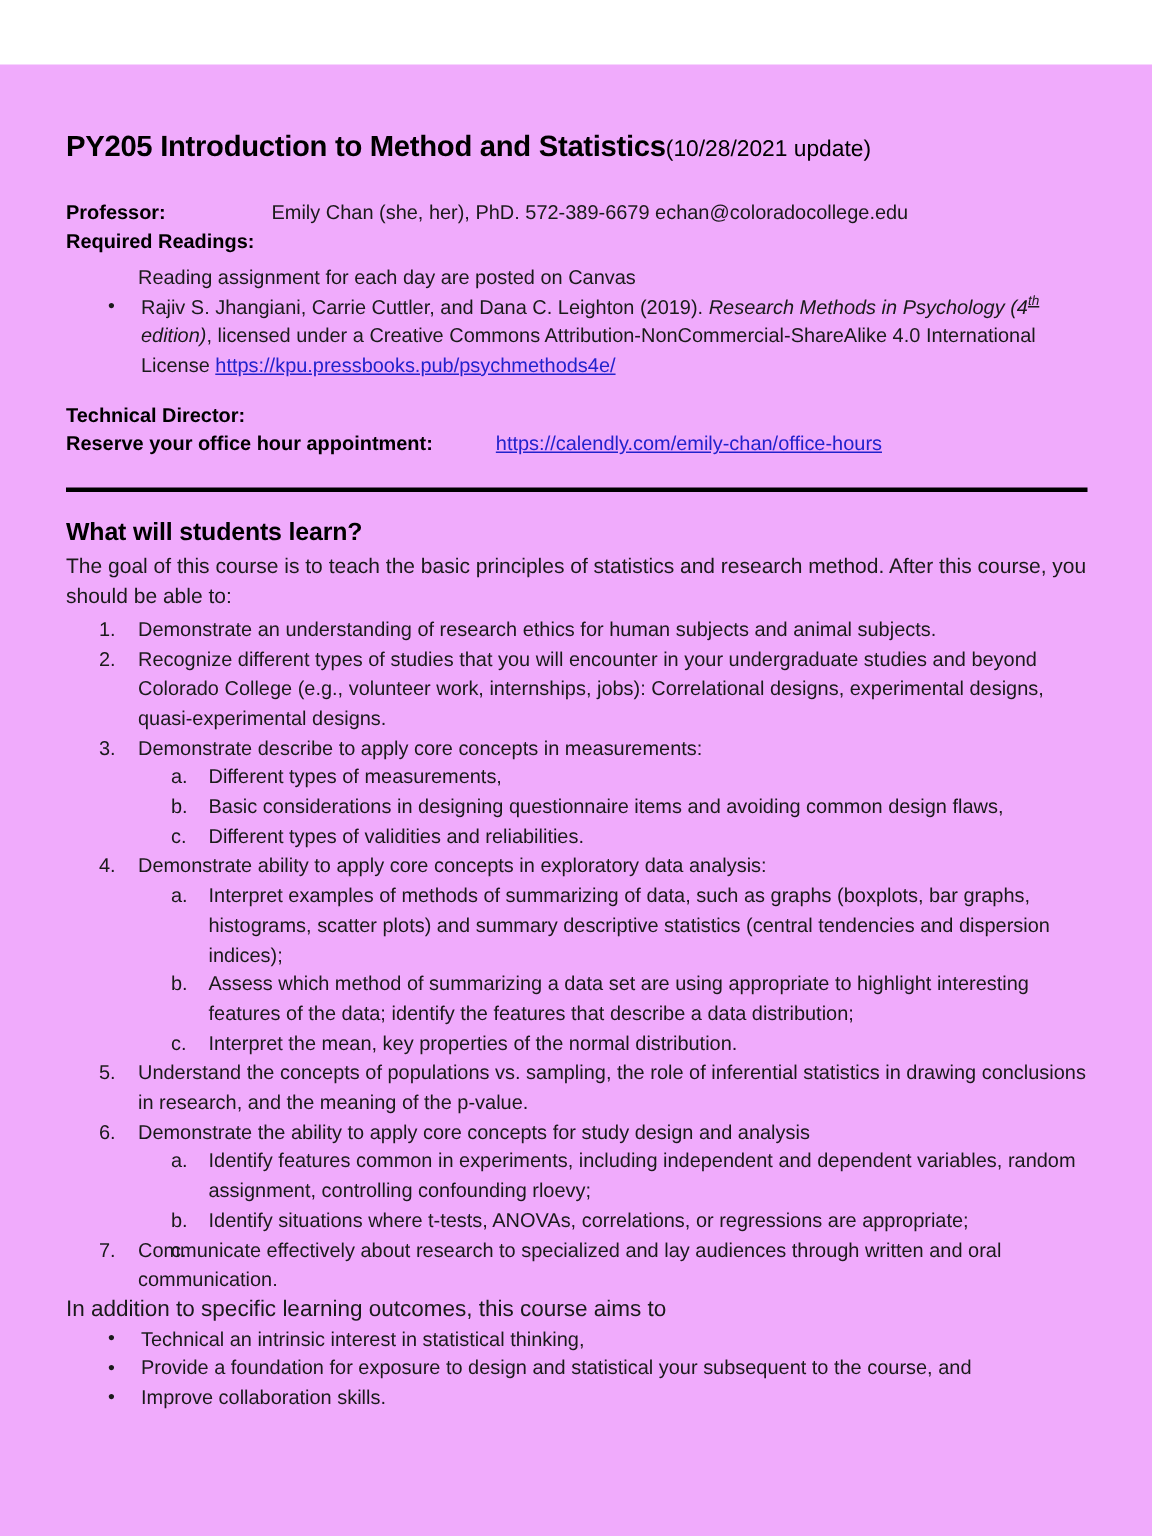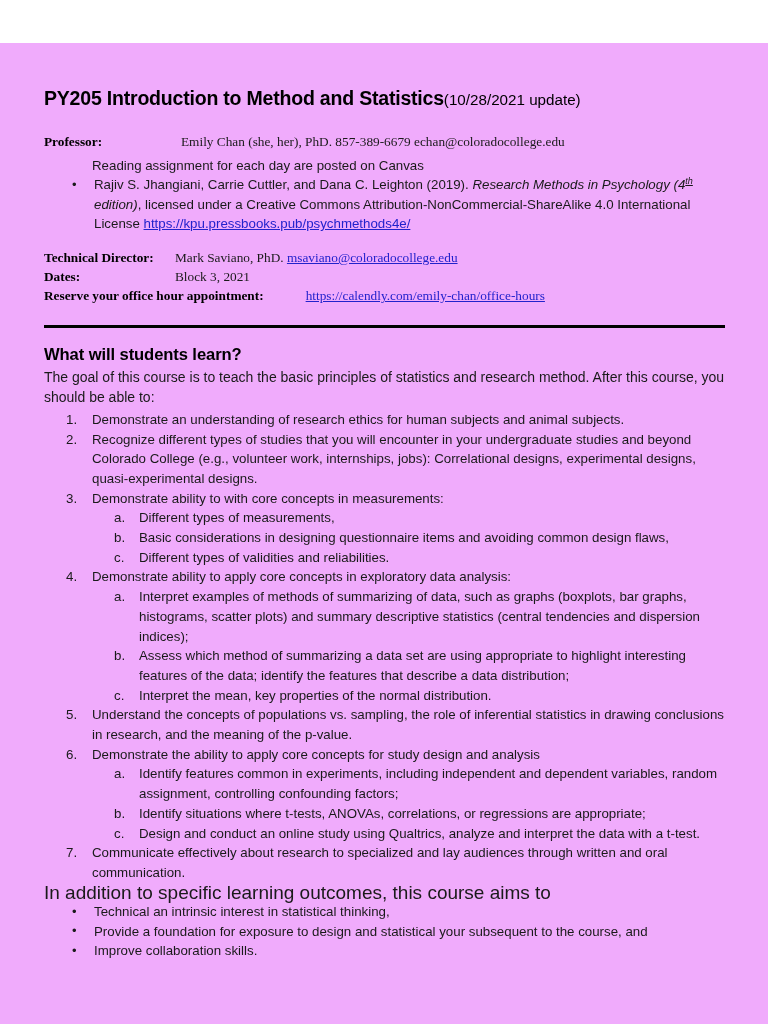--- a/index.html
+++ b/index.html
@@ -40,21 +40,20 @@
     letter-spacing: 0;
   }
 
   
   .info-row {
     display: flex;
     align-items: flex-end;
     font-size: 13.3px;
     line-height: 19.2px;
     white-space: nowrap;
-    font-family: Liberation Serif, serif;
   }
   .info-label {
     font-weight: bold;
     color: #000000;
     flex: 0 0 auto;
   }
   .info-label.w1 { min-width: 137px; }
   .info-label.w2 { min-width: 131px; }
   .info-label.w3 { min-width: 0; }
   .info-value {
@@ -156,63 +155,61 @@
     padding-left: 47px;
     margin: 0;
   }
   .alpha-list > li > .marker {
     position: absolute;
     left: 22px;
     width: 22px;
     text-align: left;
   }
   .tail-para {
-    font-size: 19px;
+    font-size: 15px;
     line-height: 19.7px;
     margin: 0;
     color: #1a1a1a;
   }
 </style>
 </head>
 <body>
 
 <div class="page">
 
   <h1 class="doc-title">
     <span>PY205 Introduction to Method and Statistics</span><span class="title-sub">(10/28/2021 update)</span>
   </h1>
 
   <div class="info-row">
     <span class="info-label w1">Professor:</span>
-    <span class="info-value">Emily Chan (she, her), PhD. 857-389-6679  echan@coloradocollege.edu</span>
+    <span class="info-value">Emily Chan (she, her), PhD. 572-389-6679  echan@coloradocollege.edu</span>
   </div>
 
+  <div class="info-row">
+    <span class="info-label w3">Required Readings:</span>
+  </div>
 
   <div class="spacer-xs"></div>
 
   <div class="readings-plain">Reading assignment for each day are posted on Canvas</div>
 
   <ul class="bullet-list">
     <li>
       <span>Rajiv S. Jhangiani, Carrie Cuttler, and Dana C. Leighton (2019). </span><span class="it">Research Methods in Psychology (4</span><sup class="it">th</sup><span class="it"> edition)</span><span>, licensed under a Creative Commons Attribution-NonCommercial-ShareAlike 4.0 International License </span><a class="lnk" href="#">https://kpu.pressbooks.pub/psychmethods4e/</a>
     </li>
   </ul>
 
   <div class="spacer-sm"></div>
 
   <div class="info-row">
     <span class="info-label w2">Technical Director:</span>
-    <span class="info-value"><span>Mark Saviano, PhD. </span><a class="lnk" href="#">msaviano@coloradocollege.edu</a></span>
   </div>
 
 
-  <div class="info-row">
-    <span class="info-label w2">Dates:</span>
-    <span class="info-value">Block 3, 2021</span>
-  </div>
 
   <div class="info-row">
     <span class="info-label w3">Reserve your office hour appointment:</span>
     <span class="info-value pad-calendly"><a class="lnk" href="#">https://calendly.com/emily-chan/office-hours</a></span>
   </div>
 
   <hr class="divider">
 
   <h2 class="section-heading">What will students learn?</h2>
 
@@ -225,21 +222,21 @@
       <span>Demonstrate an understanding of research ethics for human subjects and animal subjects.</span>
     </li>
 
     <li>
       <span class="marker">2.</span>
       <span>Recognize different types of studies that you will encounter in your undergraduate studies and beyond Colorado College (e.g., volunteer work, internships, jobs): Correlational designs, experimental designs, quasi-experimental designs.</span>
     </li>
 
     <li>
       <span class="marker">3.</span>
-      <span>Demonstrate ability to with core concepts in measurements:</span>
+      <span>Demonstrate describe to apply core concepts in measurements:</span>
       <ol class="alpha-list">
         <li>
           <span class="marker">a.</span>
           <span>Different types of measurements,</span>
         </li>
         <li>
           <span class="marker">b.</span>
           <span>Basic considerations in designing questionnaire items and avoiding common design flaws,</span>
         </li>
         <li>
@@ -272,29 +269,28 @@
       <span class="marker">5.</span>
       <span>Understand the concepts of populations vs. sampling, the role of inferential statistics in drawing conclusions in research, and the meaning of the p-value.</span>
     </li>
 
     <li>
       <span class="marker">6.</span>
       <span>Demonstrate the ability to apply core concepts for study design and analysis</span>
       <ol class="alpha-list">
         <li>
           <span class="marker">a.</span>
-          <span>Identify features common in experiments, including independent and dependent variables, random assignment, controlling confounding factors;</span>
+          <span>Identify features common in experiments, including independent and dependent variables, random assignment, controlling confounding rloevy;</span>
         </li>
         <li>
           <span class="marker">b.</span>
           <span>Identify situations where t-tests, ANOVAs, correlations, or regressions are appropriate;</span>
         </li>
         <li>
           <span class="marker">c.</span>
-          <span>Design and conduct an online study using Qualtrics, analyze and interpret the data with a t-test.</span>
         </li>
       </ol>
     </li>
 
     <li>
       <span class="marker">7.</span>
       <span>Communicate effectively about research to specialized and lay audiences through written and oral communication.</span>
     </li>
 
   </ol>

